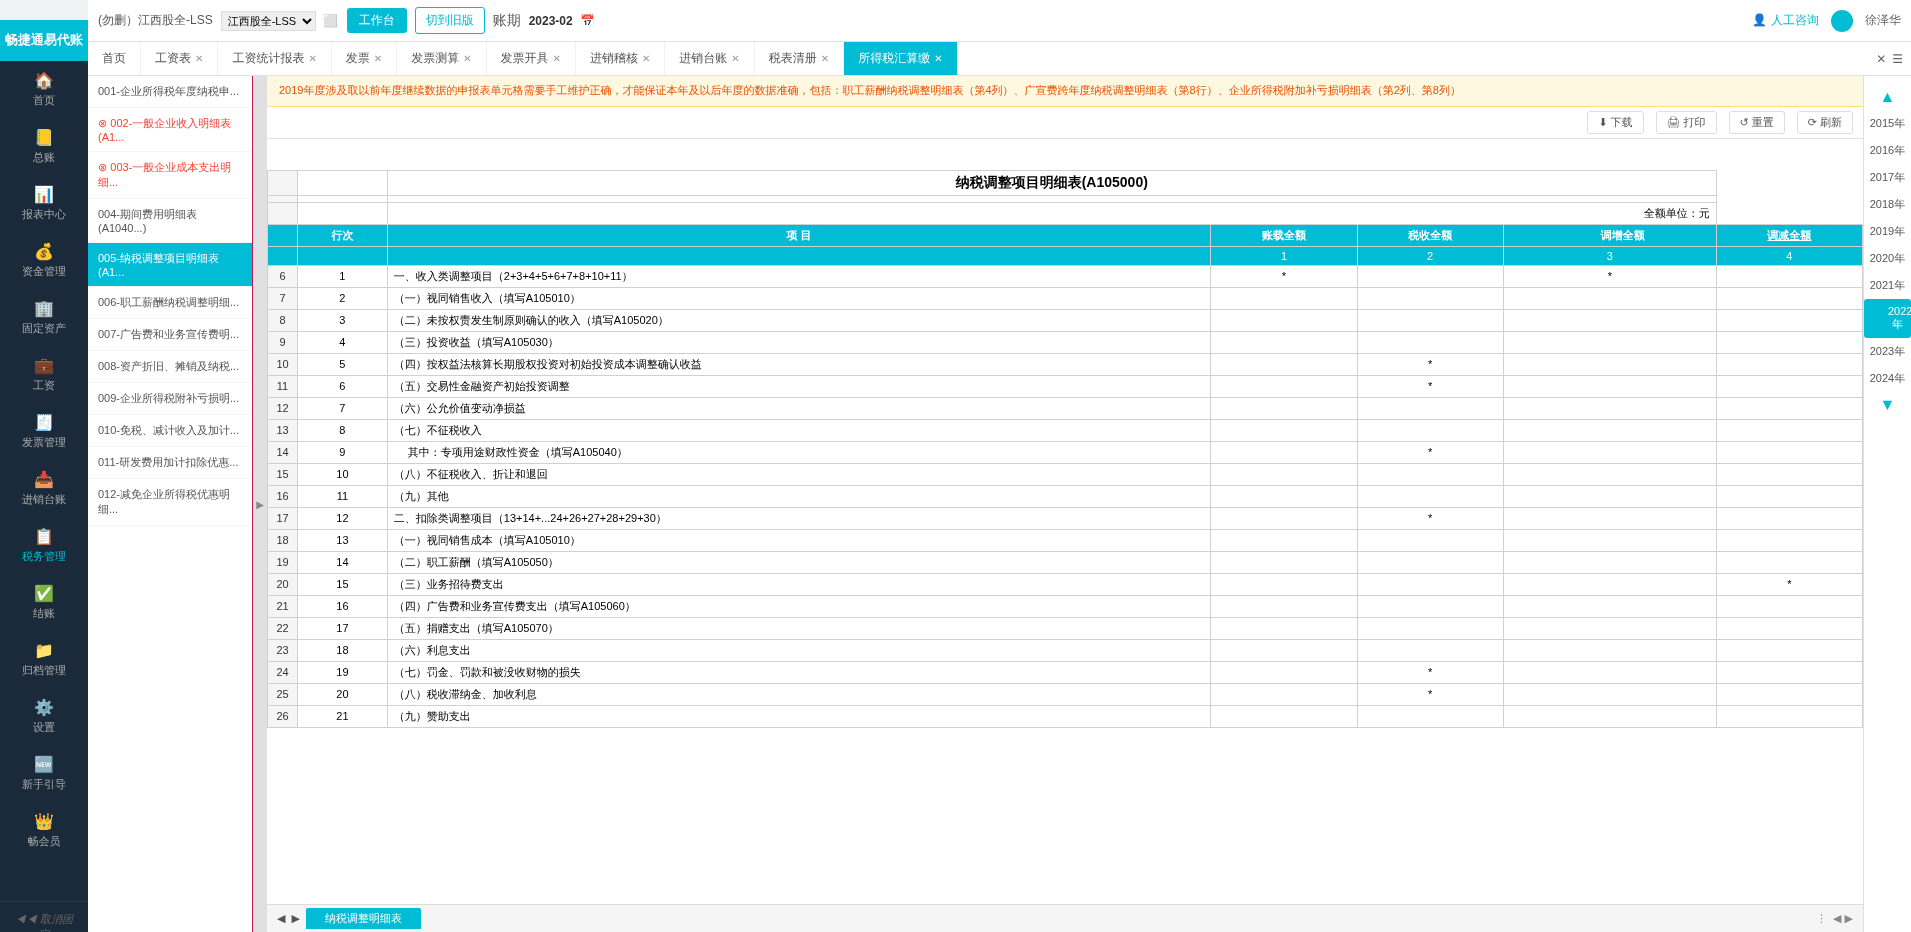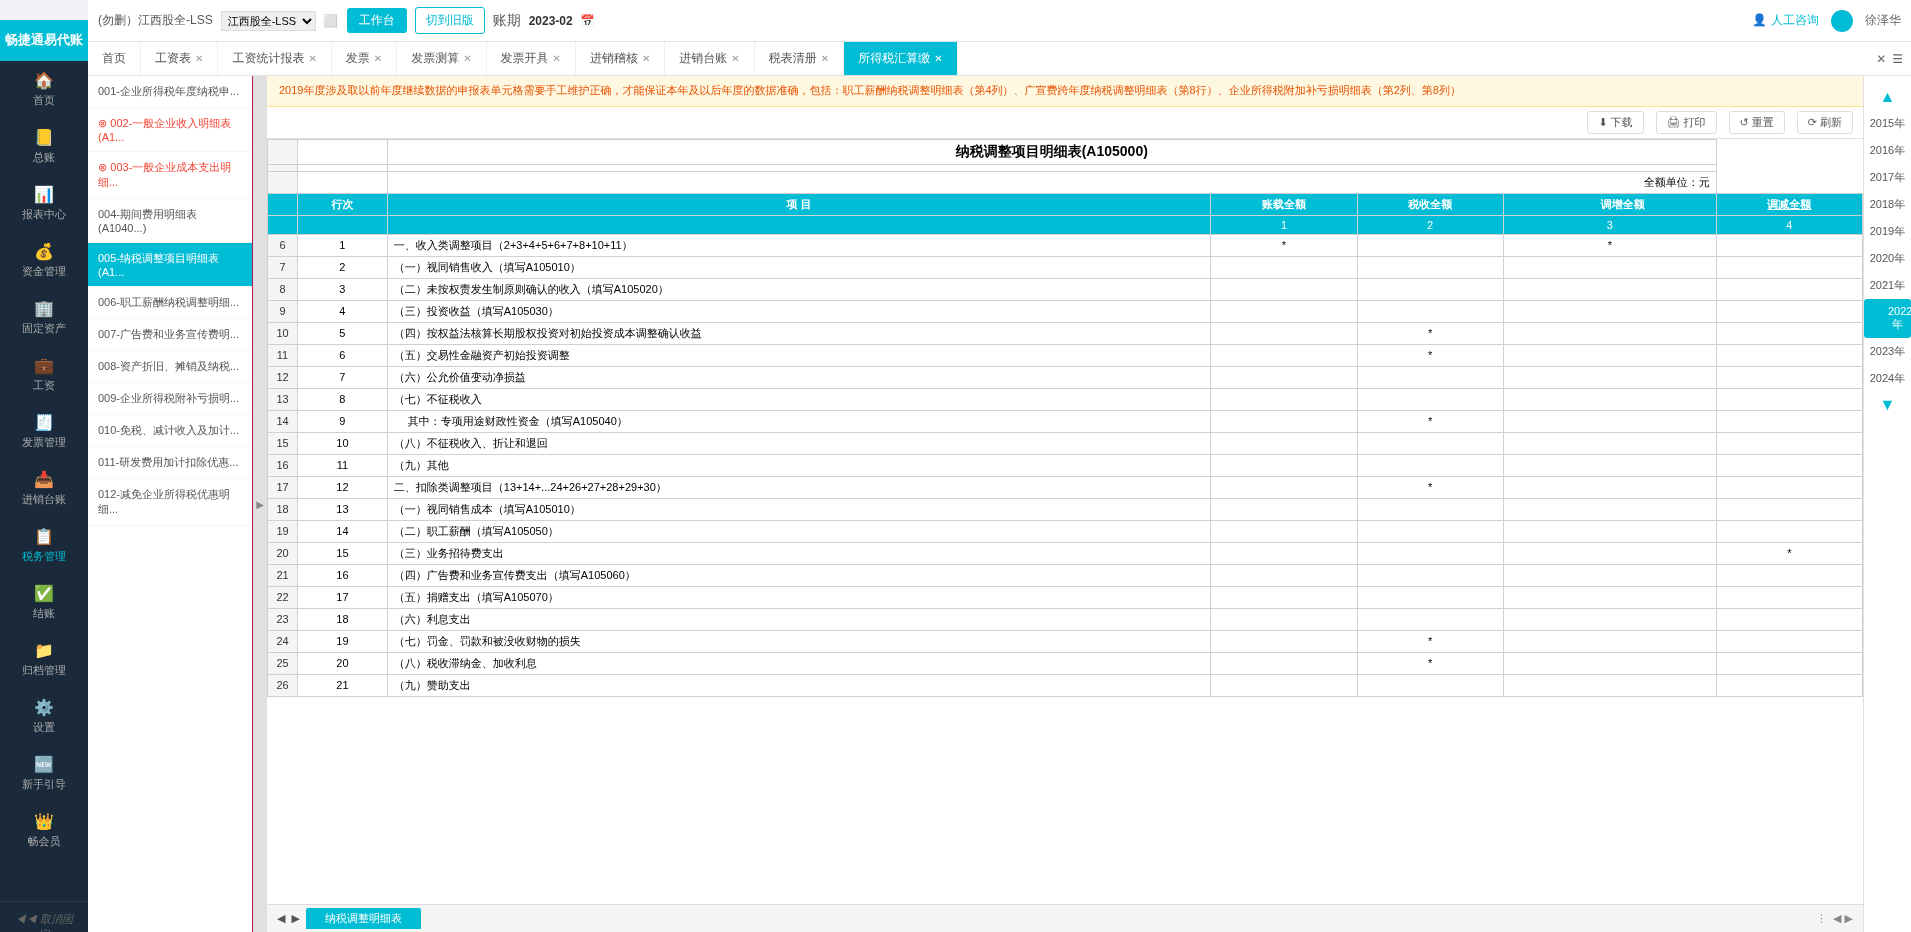--- a/index.html
+++ b/index.html
@@ -41,21 +41,21 @@
     .left-panel-item.error { color: #f44336; }
 
     
     .spreadsheet-area { flex: 1; display: flex; flex-direction: column; background: white; overflow: hidden; }
     .notice-bar { background: #fff8e1; color: #e65100; padding: 6px 12px; font-size: 11px; line-height: 1.6; border-bottom: 1px solid #ffe082; flex-shrink: 0; }
     .toolbar-row { display: flex; align-items: center; justify-content: flex-end; padding: 4px 10px; border-bottom: 1px solid #e0e0e0; gap: 12px; flex-shrink: 0; background: white; }
     .toolbar-btn { background: white; border: 1px solid #ddd; padding: 3px 10px; border-radius: 3px; cursor: pointer; font-size: 11px; color: #555; display: flex; align-items: center; gap: 3px; }
 
     
     .table-wrapper { flex: 1; overflow: auto; position: relative; }
-    .spreadsheet { border-collapse: collapse; width: 100%; font-size: 11px; }
+    .spreadsheet { border-collapse: collapse; width: 100%; font-size: 11px; margin-top: 31px; }
     .spreadsheet th, .spreadsheet td { border: 1px solid #d0d0d0; padding: 3px 6px; text-align: center; white-space: nowrap; }
     .spreadsheet .row-header { background: #f5f5f5; color: #333; width: 30px; text-align: center; }
     .spreadsheet .col-item { text-align: left; min-width: 220px; }
     .spreadsheet td { background: white; }
     .header-row { background: #00bcd4 !important; }
     .header-row td { background: #00bcd4 !important; color: white !important; text-align: center; font-weight: bold; }
     .subheader-row td { background: #00bcd4 !important; color: white !important; text-align: center; }
 
     
     .year-panel { width: 48px; background: white; border-left: 1px solid #e0e0e0; display: flex; flex-direction: column; align-items: center; padding-top: 8px; flex-shrink: 0; overflow-y: auto; }

